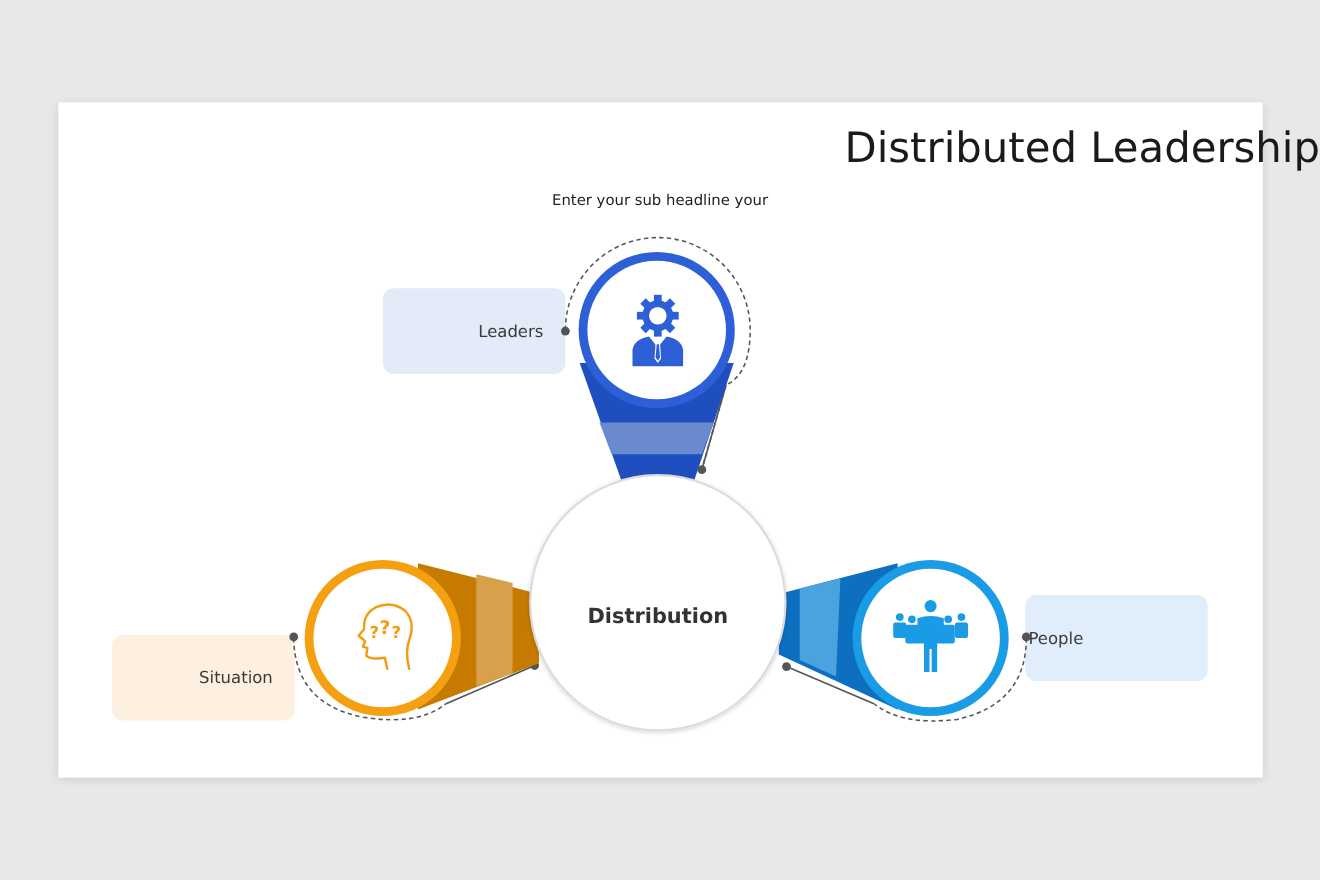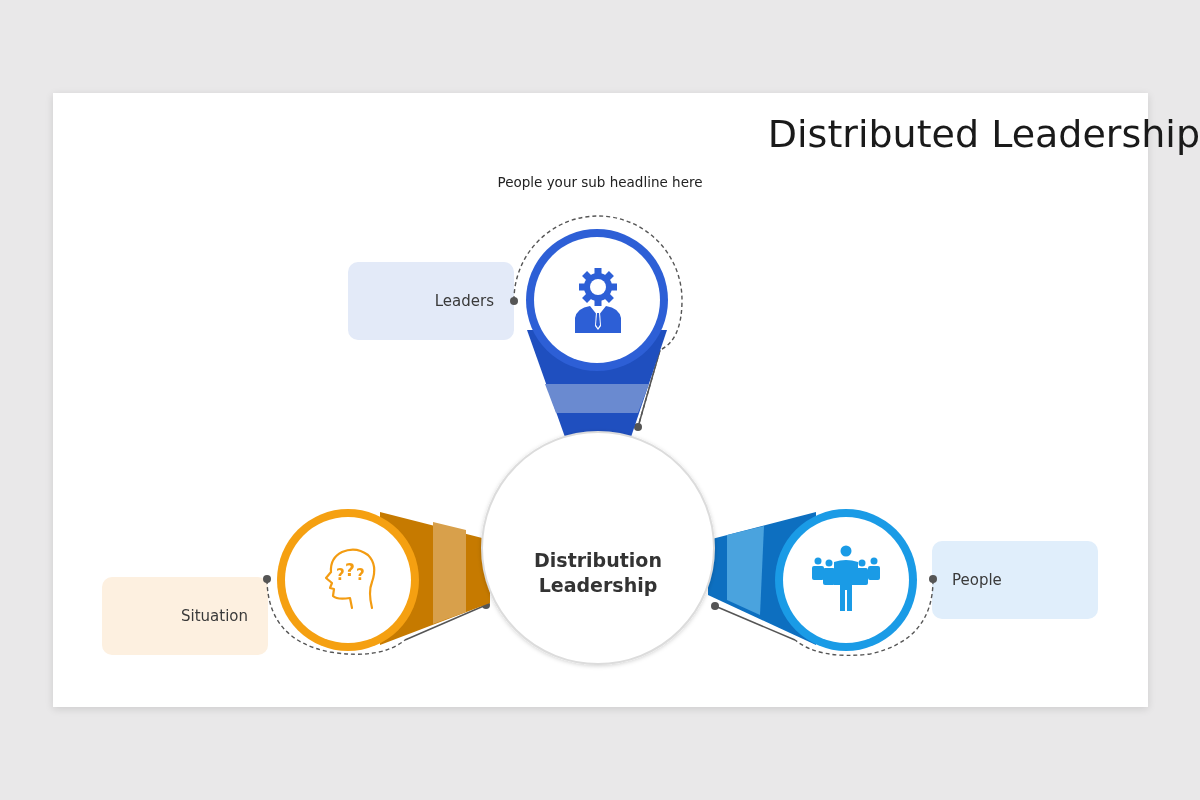--- a/index.html
+++ b/index.html
@@ -1,31 +1,31 @@
 <!DOCTYPE html>
 <html><head>
 <meta charset="utf-8">
 <style>
   html, body { margin:0; padding:0; }
   body { width:1200px; height:800px; background:#e9e8e9; position:relative; overflow:hidden; font-family:"Liberation Sans", sans-serif; }
   .slide { position:absolute; left:53px; top:93px; width:1095px; height:614px; background:#ffffff; box-shadow:0 2px 8px rgba(0,0,0,0.12); }
   .title { position:absolute; left:0; top:112px; width:1200px; text-align:right; font-family:"DejaVu Sans", sans-serif; font-size:38px; color:#1a1a1a; letter-spacing:0px; }
   .subtitle { position:absolute; left:0; top:174px; width:1200px; text-align:center; font-family:"DejaVu Sans", sans-serif; font-size:13.5px; color:#222; }
   .label-box { position:absolute; width:166px; height:78px; border-radius:10px; display:flex; align-items:center; justify-content:flex-end; box-sizing:border-box; padding-right:20px; font-family:"DejaVu Sans", sans-serif; font-size:15px; color:#3a3a3a; }
-  .label-box.right { justify-content:flex-start; padding-left:20px; padding-right:0; }
+  .label-box.right { justify-content:flex-start; padding-left:3px; padding-right:0; }
   svg.diagram { position:absolute; left:0; top:0; width:1200px; height:800px; }
   .center-text { position:absolute; left:483px; top:520px; width:230px; text-align:center; font-family:"DejaVu Sans", sans-serif; font-weight:bold; font-size:19px; line-height:25px; color:#333;margin-top:28px; }
 </style>
 </head>
 <body>
 
 <div class="slide"></div>
 
 <div class="title">Distributed Leadership</div>
-<div class="subtitle">People your sub headline here</div>
+<div class="subtitle">Enter your sub headline your</div>
 
 <div class="label-box" style="left:348px; top:262px; background:#e3eaf8;padding-left:28px;">
   <span>Leaders</span>
 </div>
 <div class="label-box" style="left:102px; top:541px; background:#fdf0e0;margin-top:36px;">
   <span>Situation</span>
 </div>
 <div class="label-box right" style="left:932px; top:541px; background:#e0eefb;">
   <span>People</span>
 </div>
@@ -111,14 +111,13 @@
       <circle cx="846" cy="551" r="5.5"></circle>
       <path d="M834 562 Q846 558 858 562 L858 585 L852 585 L852 611 L847 611 L847 590 L845 590 L845 611 L840 611 L840 585 L834 585 Z"></path>
     </g>
   </g>
 
   <circle cx="598" cy="548" r="116" fill="#ffffff" stroke="#dcdcdc" stroke-width="2" filter="url(#shadow)"></circle>
 </svg>
 
 <div class="center-text">
   <div>Distribution</div>
-  <div>Leadership</div>
 </div>
 
 </body></html>

